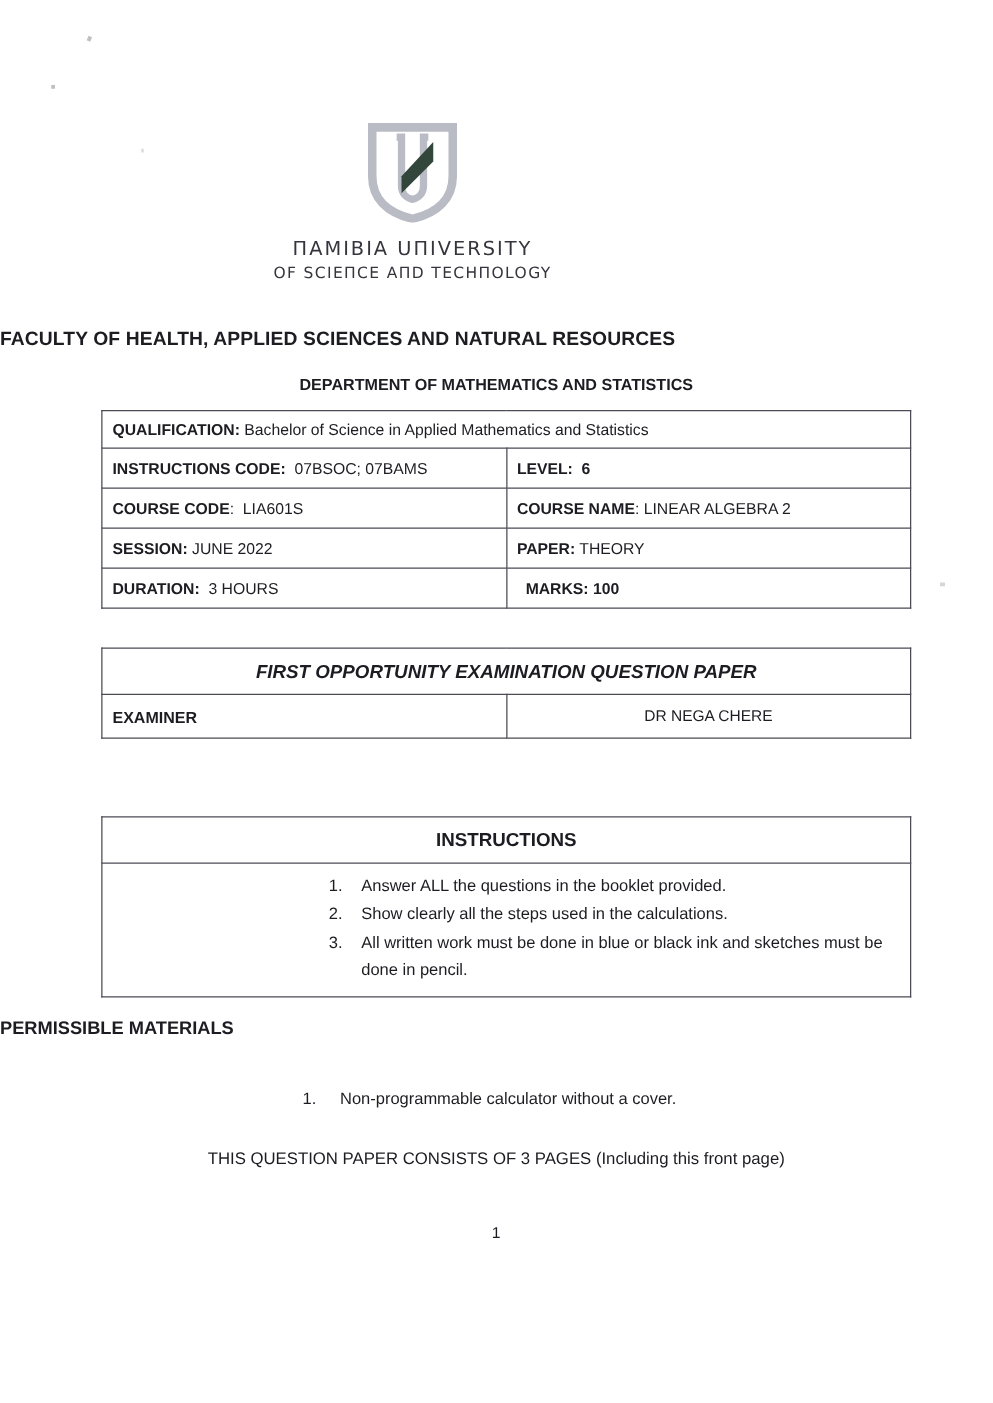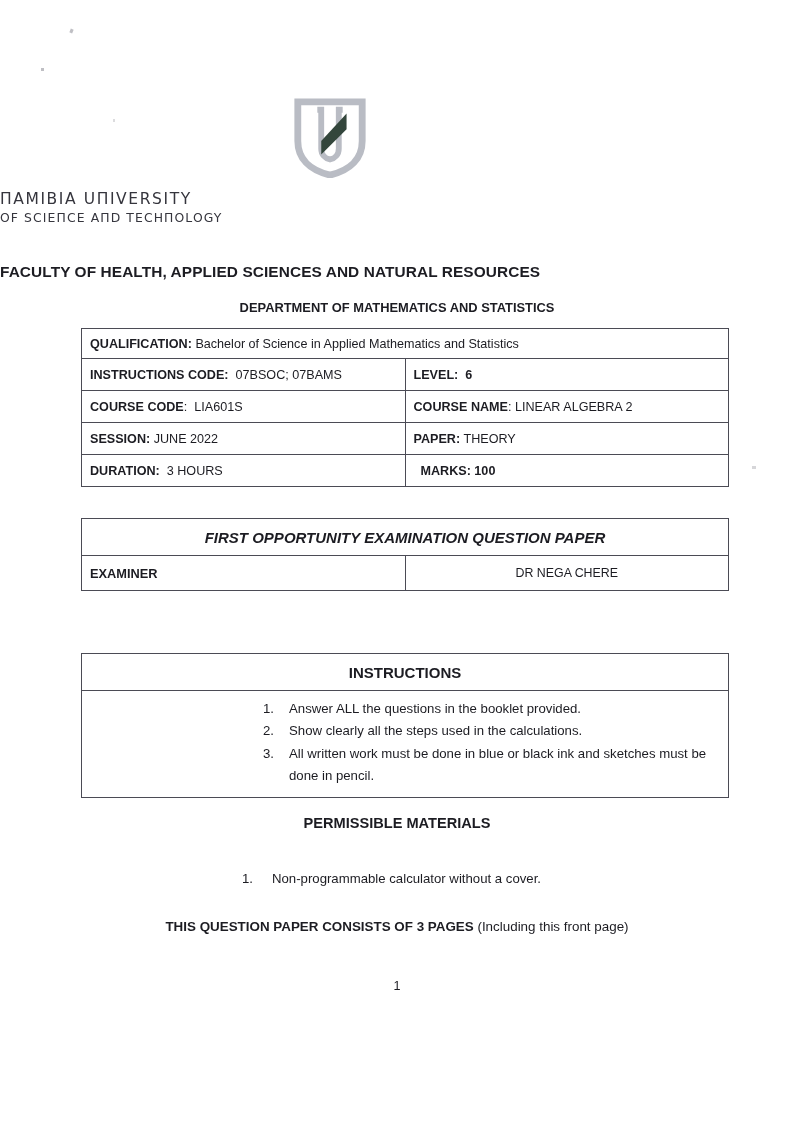--- a/index.html
+++ b/index.html
@@ -26,20 +26,21 @@
   .speck.s2 { left: 41px;  top: 68px;  width: 3px; height: 3px; }
   .speck.s3 { left: 752px; top: 466px; width: 4px; height: 3px; opacity:.35; }
   .speck.s4 { left: 113px; top: 119px; width: 2px; height: 3px; opacity:.3; }
   .speck.s5 { left: 541px; top: 788px; width: 4px; height: 2px; opacity:.3; }
 
   
   #logo-block {
     position: absolute;
     left: 0; top: 98px;
     width: 660px;
+    text-align: center;
   }
   #logo-mark {
     width: 78px;
     height: 80px;
     margin: 0 auto;
     display: block;
   }
   #logo-wordmark {
     margin-top: 12px;
     font-family: "DejaVu Sans", sans-serif;
@@ -158,21 +159,20 @@
     position: absolute;
     left: 0;
     top: 0;
   }
 
   
   #permissible-heading {
     position: absolute;
     left: 0; top: 815px;
     width: 794px;
-    text-align: center;
     font-size: 14.6px;
     font-weight: bold;
   }
   #permissible-list {
     position: absolute;
     left: 242px;
     top: 869px;
     width: 500px;
     margin: 0;
     padding: 0;
@@ -193,21 +193,21 @@
   }
 
   
   #pages-note {
     position: absolute;
     left: 0; top: 919px;
     width: 794px;
     text-align: center;
     font-size: 13.4px;
   }
-  #pages-note .strong { font-weight: bold; }
+  #pages-note .strong { font-weight: normal; }
 
   #page-number {
     position: absolute;
     left: 0; top: 979px;
     width: 794px;
     text-align: center;
     font-size: 12.6px;
   }
 </style>
 </head>

